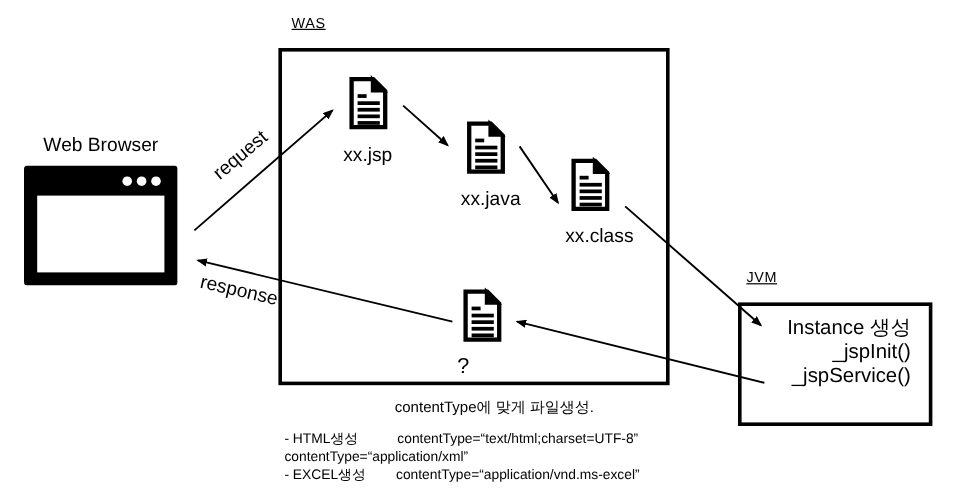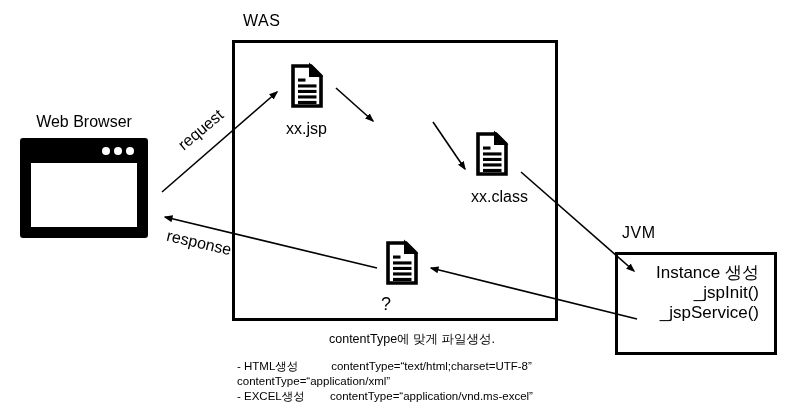--- a/index.html
+++ b/index.html
@@ -10,21 +10,21 @@
     height: 418px;
     background: #ffffff;
     font-family: "Liberation Sans", "DejaVu Sans", sans-serif;
     color: #000;
     overflow: hidden;
   }
   .abs { position: absolute; }
   .arrows-layer { position: absolute; left: 0; top: 0; width: 795px; height: 418px; }
 
   .box { position: absolute; border: 3px solid #000; background: transparent; }
-  .box-label { position: absolute; font-size: 16px; letter-spacing: 0.5px; }
+  .box-label { position: absolute; font-size: 12px; letter-spacing: 0.5px; text-decoration: underline; }
 
   .was-box   { left: 232px; top: 40px;  width: 326px; height: 281px; }
   .was-title { left: 243px; top: 12px; }
 
   .jvm-box   { left: 615px; top: 252px; width: 162px; height: 103px; }
   .jvm-title { left: 622px; top: 224px; }
   .jvm-lines { position: absolute; left: 615px; top: 263px; width: 144px; text-align: right; font-size: 17px; line-height: 20px; }
 
   .browser-wrap { left: 20px; top: 113px; width: 128px; text-align: center; }
   .browser-label { font-size: 16px; margin-bottom: 7px; }
@@ -95,20 +95,32 @@
       <polygon points="23,3 34,14 23,14" fill="#000" stroke="#000" stroke-width="2"></polygon>
       <rect x="11" y="16.5" width="7.5" height="3.1" fill="#000"></rect>
       <rect x="11" y="22.4" width="18.5" height="3.1" fill="#000"></rect>
       <rect x="11" y="27.9" width="18.5" height="3.1" fill="#000"></rect>
       <rect x="11" y="33.4" width="18.5" height="3.1" fill="#000"></rect>
       <rect x="11" y="38.9" width="18.5" height="3.1" fill="#000"></rect>
     </svg>
     <div class="flabel">xx.jsp</div>
   </div>
 
+  <div class="file file-java">
+    <svg width="42" height="48" viewBox="0 0 40 48">
+      <path d="M6 4 H24 L34 14 V44 H6 Z" fill="#fff" stroke="#000" stroke-width="3.6"></path>
+      <polygon points="23,3 34,14 23,14" fill="#000" stroke="#000" stroke-width="2"></polygon>
+      <rect x="11" y="16.5" width="7.5" height="3.1" fill="#000"></rect>
+      <rect x="11" y="22.4" width="18.5" height="3.1" fill="#000"></rect>
+      <rect x="11" y="27.9" width="18.5" height="3.1" fill="#000"></rect>
+      <rect x="11" y="33.4" width="18.5" height="3.1" fill="#000"></rect>
+      <rect x="11" y="38.9" width="18.5" height="3.1" fill="#000"></rect>
+    </svg>
+    <div class="flabel">xx.java</div>
+  </div>
 
   <div class="file file-class">
     <svg width="42" height="48" viewBox="0 0 40 48">
       <path d="M6 4 H24 L34 14 V44 H6 Z" fill="#fff" stroke="#000" stroke-width="3.6"></path>
       <polygon points="23,3 34,14 23,14" fill="#000" stroke="#000" stroke-width="2"></polygon>
       <rect x="11" y="16.5" width="7.5" height="3.1" fill="#000"></rect>
       <rect x="11" y="22.4" width="18.5" height="3.1" fill="#000"></rect>
       <rect x="11" y="27.9" width="18.5" height="3.1" fill="#000"></rect>
       <rect x="11" y="33.4" width="18.5" height="3.1" fill="#000"></rect>
       <rect x="11" y="38.9" width="18.5" height="3.1" fill="#000"></rect>

